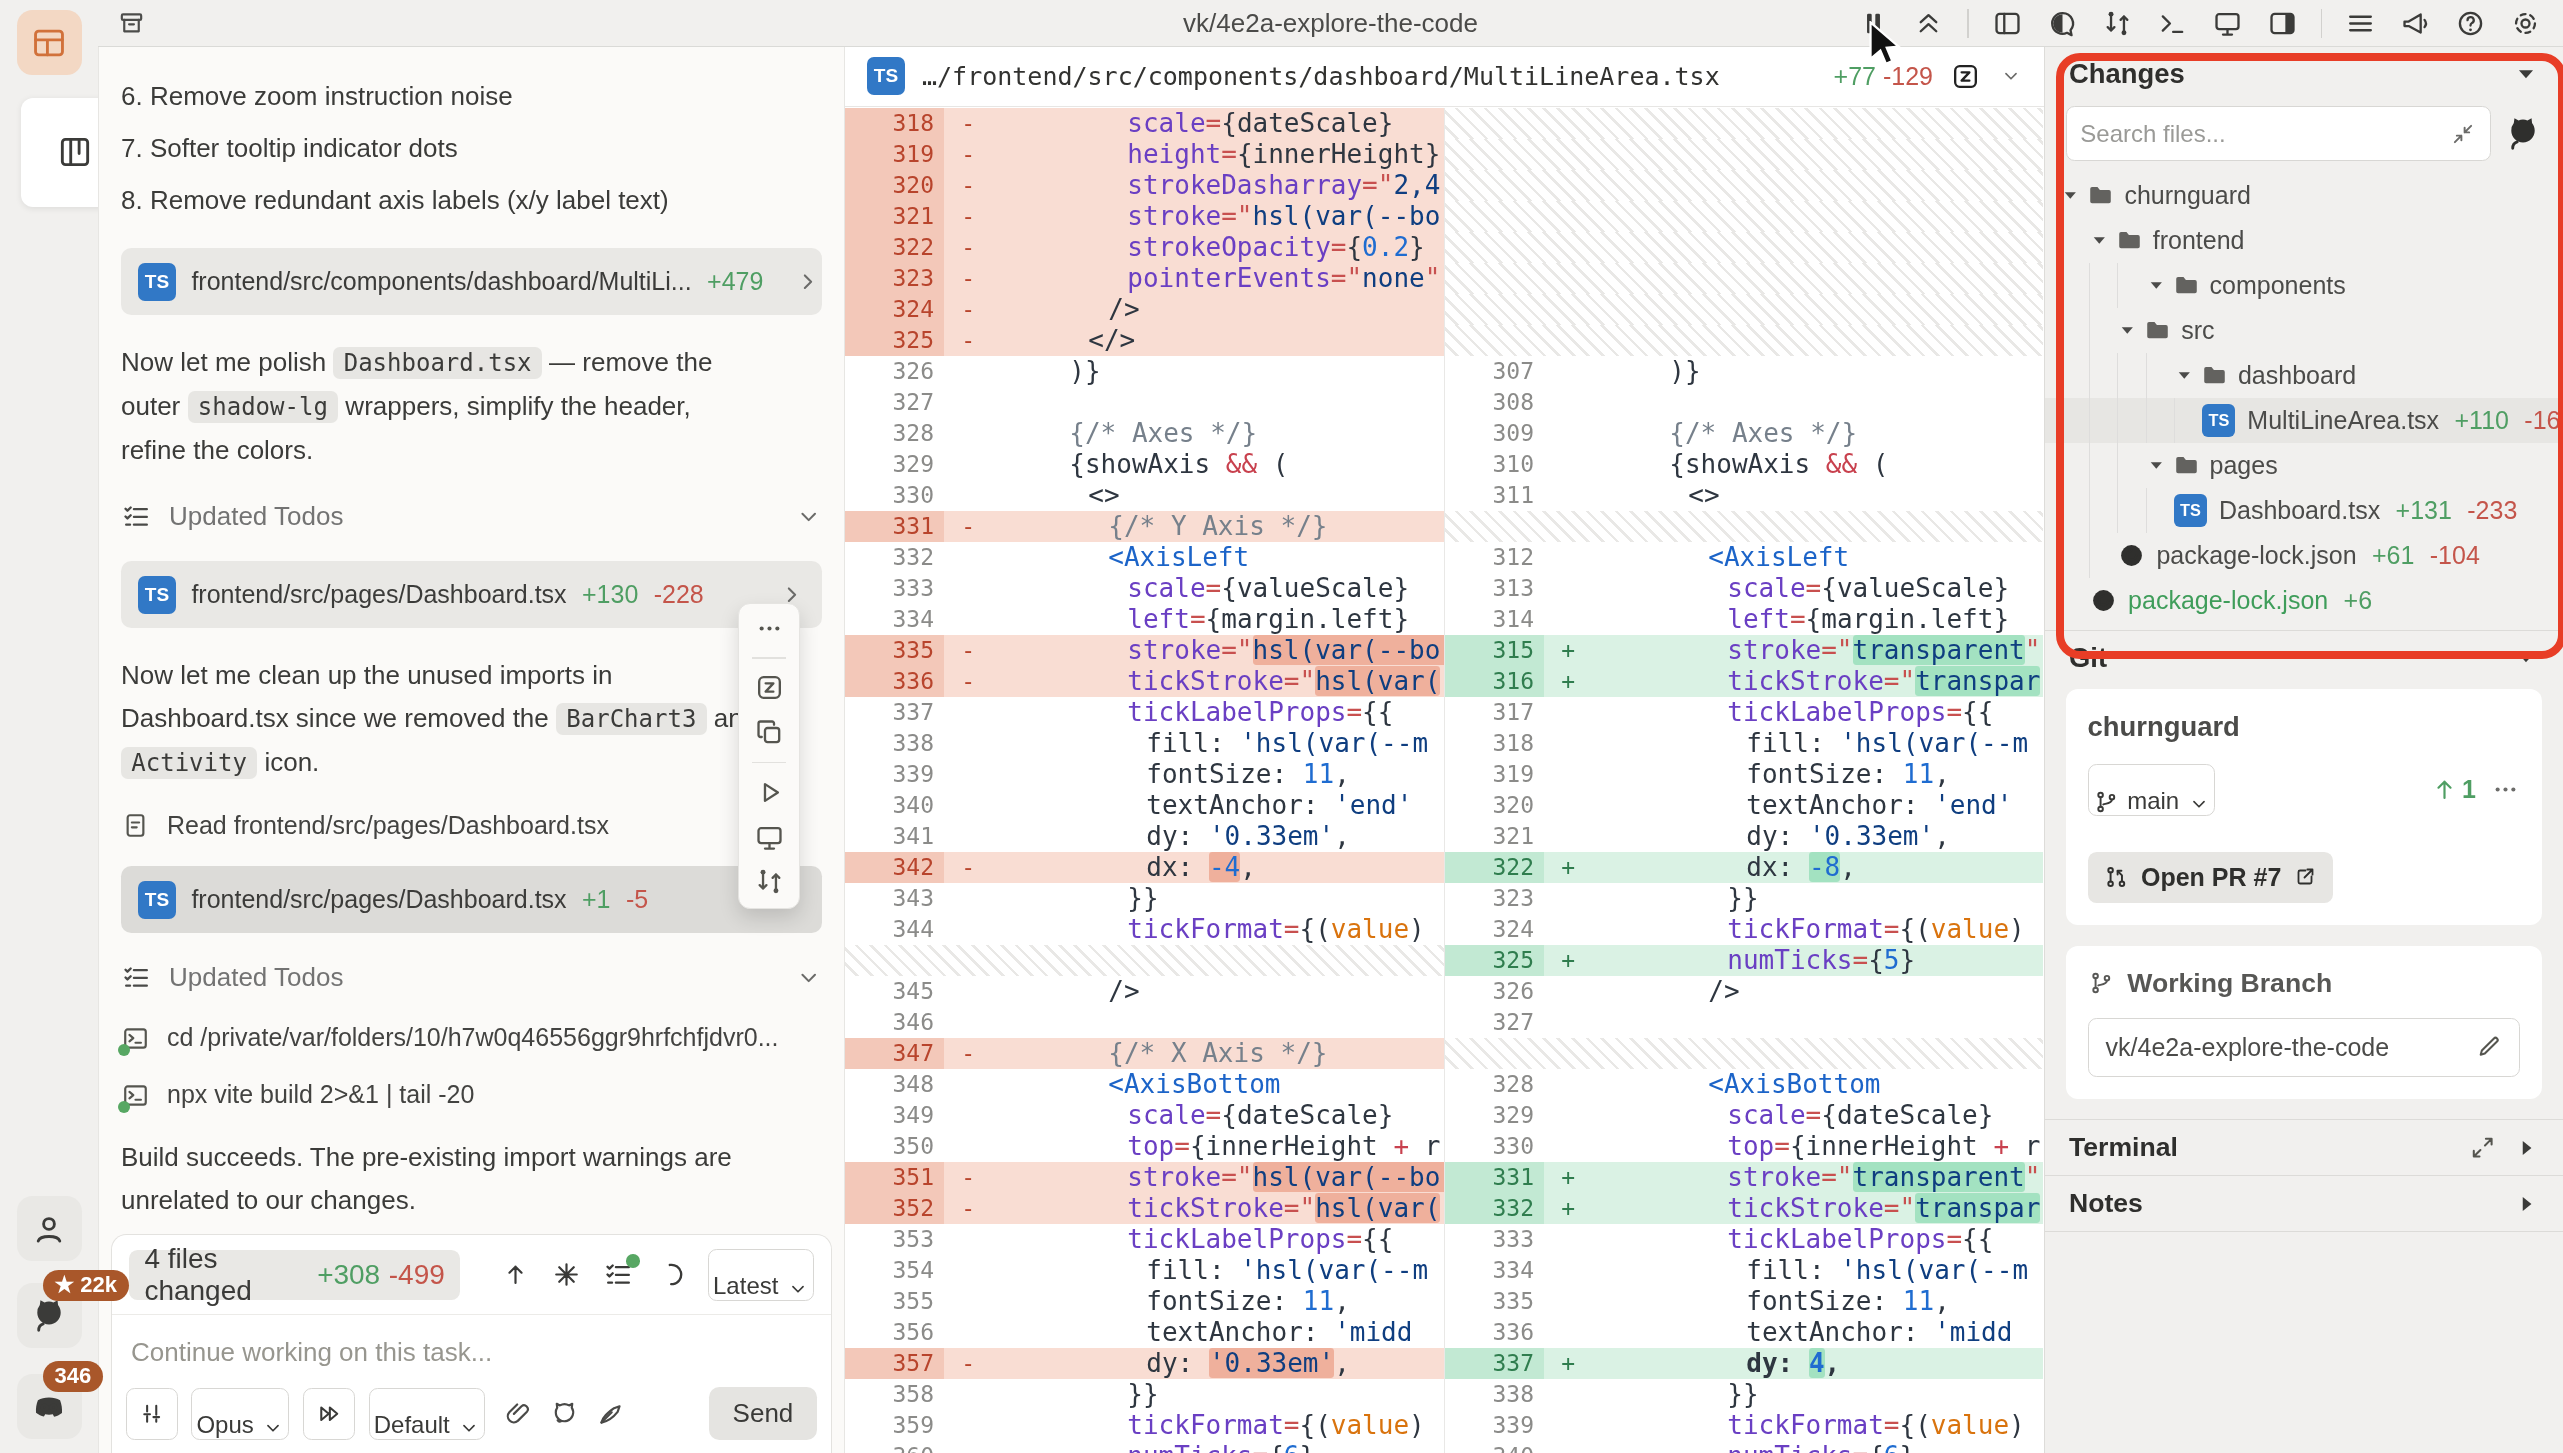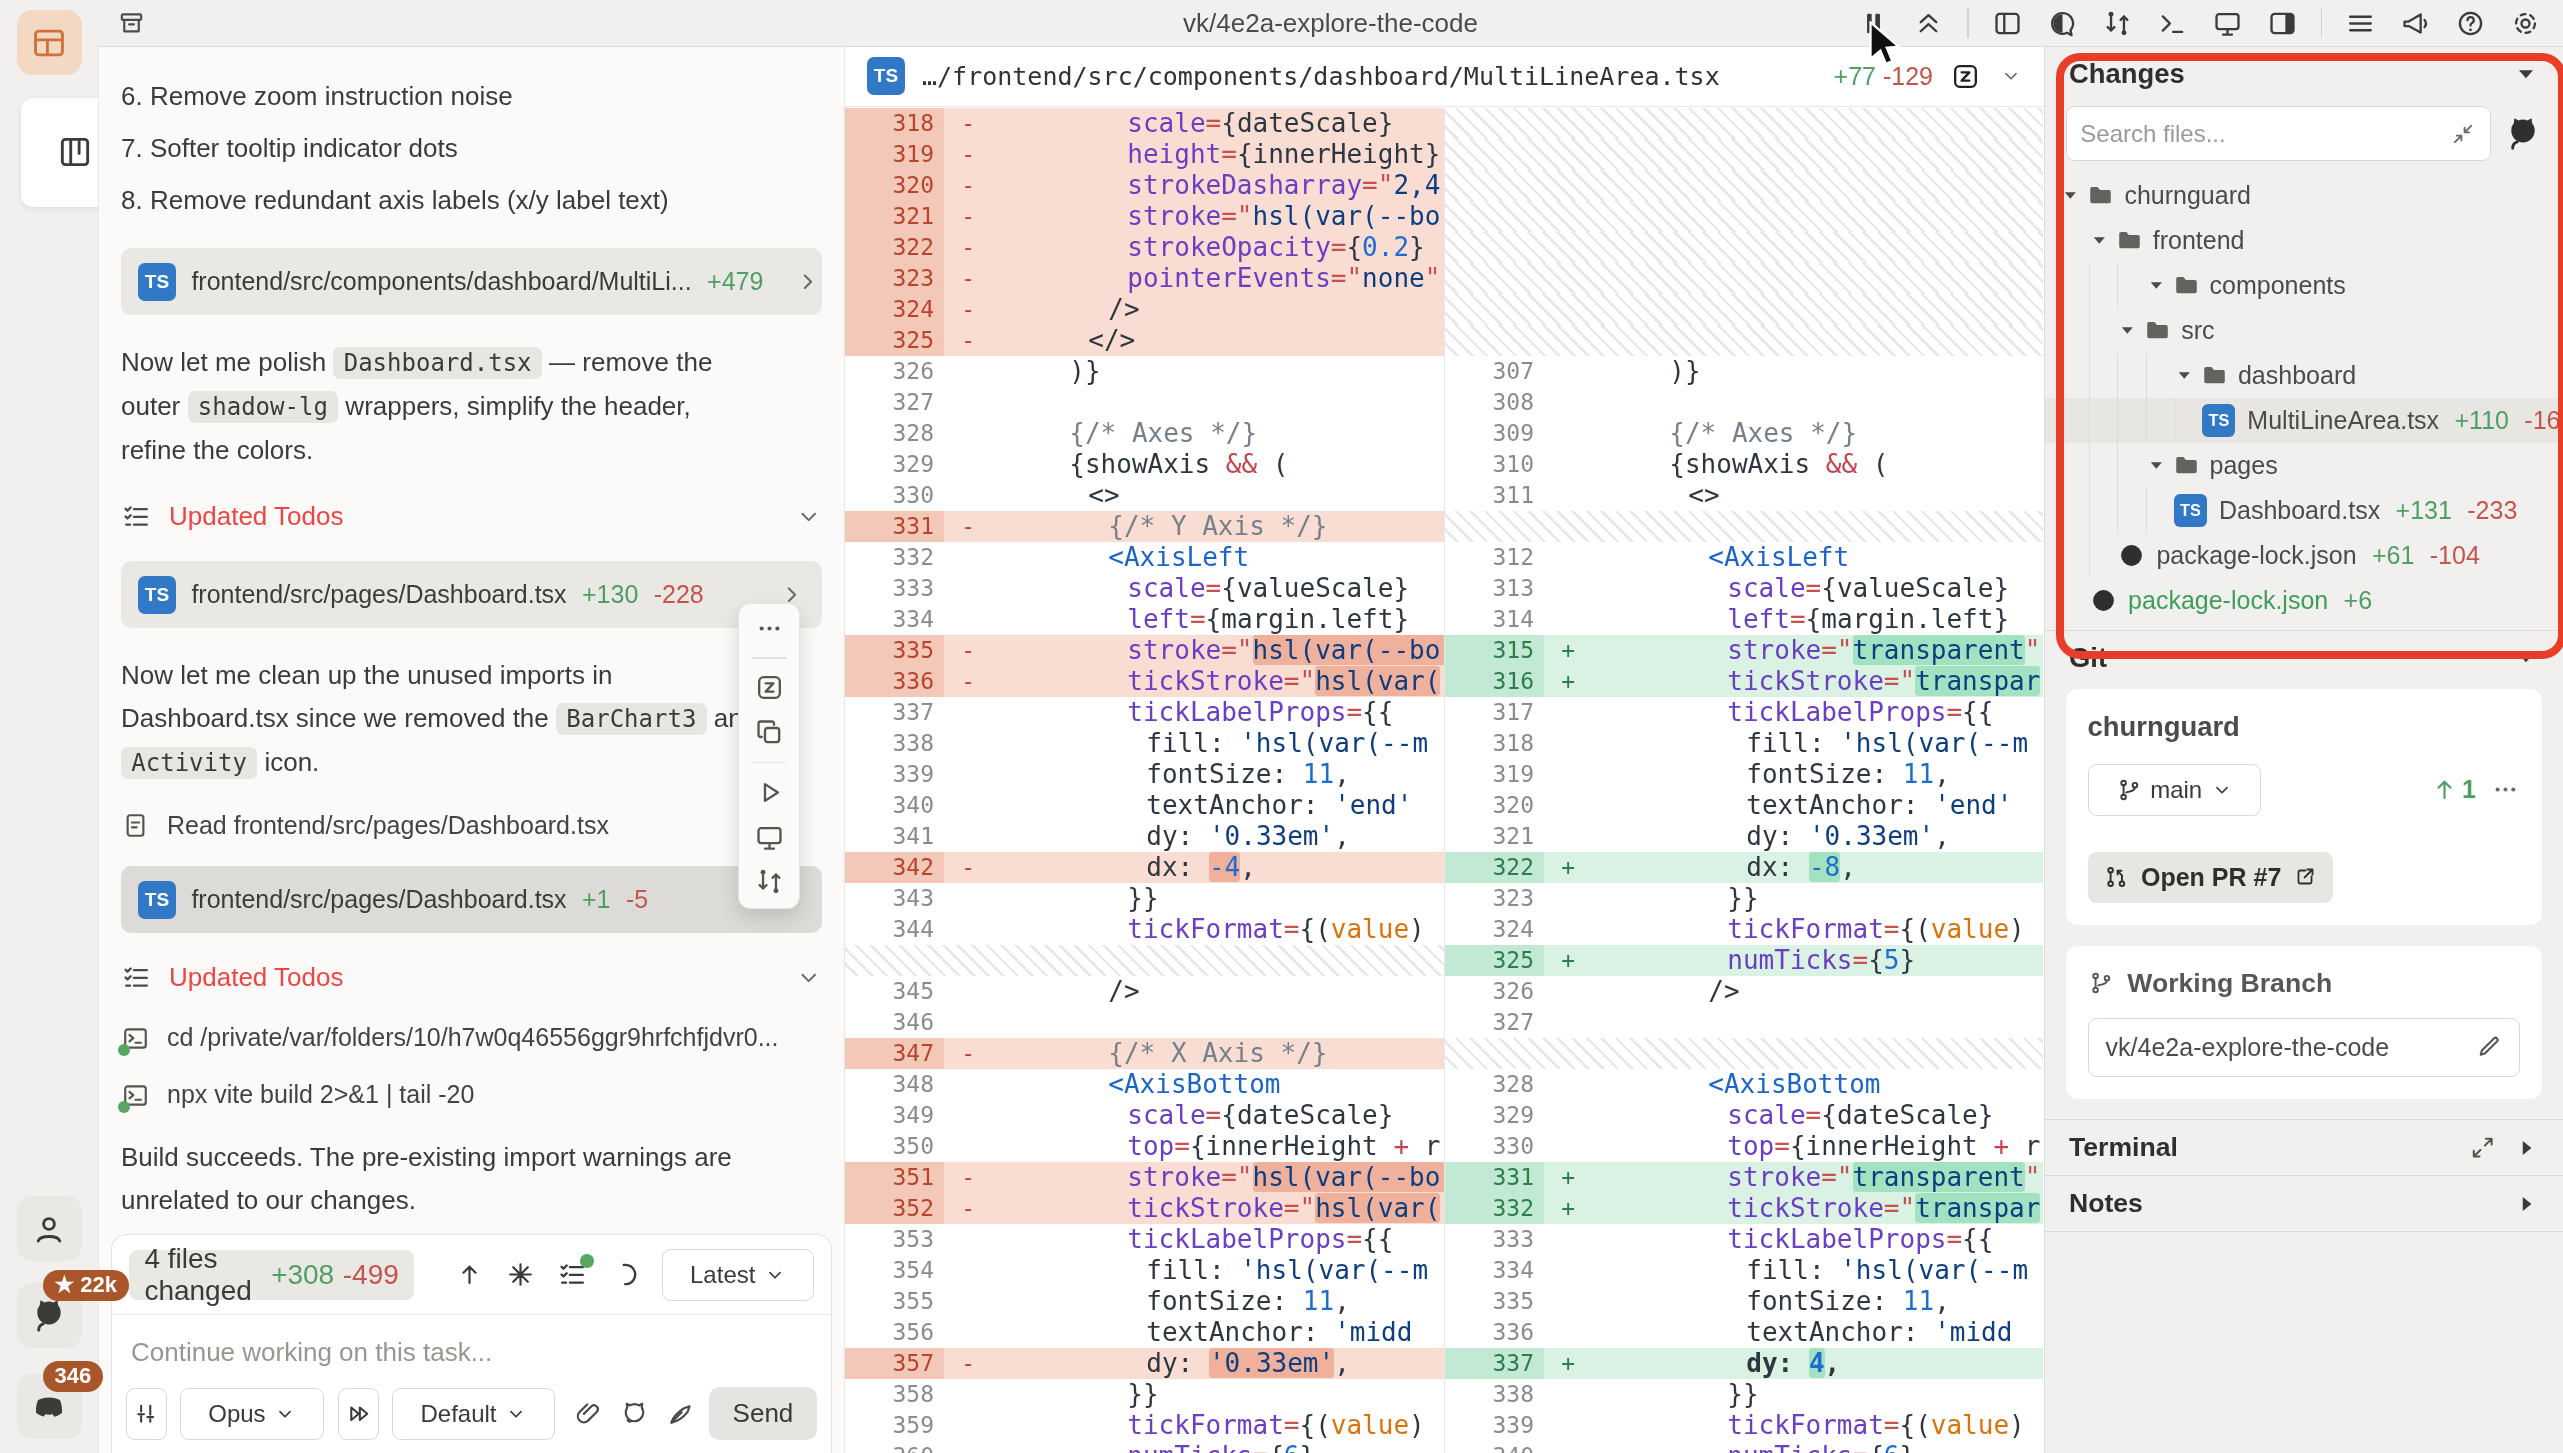--- a/index.html
+++ b/index.html
@@ -34,21 +34,21 @@
   .fchip{height:67px;background:#e9e8e5;border-radius:10.3px;display:flex;align-items:center;gap:15.4px;
     padding:0 17px;margin:22px 0;font-size:25px;color:#3b3b39}
   .fchip.sel{background:#dcdbd8}
   .tsbadge{width:38px;height:38px;border-radius:6.9px;background:#3178c6;color:#fff;font-weight:bold;
     font-size:19px;display:flex;align-items:center;justify-content:center;flex:none}
   .fadd{color:#4f9e63}.fdel{color:#c4554a}
   .fchip .spacer{flex:1}
   .para{font-size:26px;line-height:43px;color:#3b3b39;margin:26px 0}
   .para .codechip{background:#e7e6e3;border-radius:6.9px;padding:1.7px 10.3px;font-family:"DejaVu Sans Mono",monospace;font-size:24px}
   .p1{max-width:609px}.p2{max-width:639px}.p3{max-width:694px}
-  .todorow{display:flex;align-items:center;gap:17px;margin:29px 0;font-size:26px;color:#ef4444}
+  .todorow{display:flex;align-items:center;gap:17px;margin:29px 0;font-size:26px;color:#737373}
   .todorow .spacer{flex:1}
   .toolrow{display:flex;align-items:center;gap:17px;margin:26px 0;font-size:25px;color:#434341}
   .cmdicon{position:relative;color:#55554f}
   .cmdicon .dot{position:absolute;left:-3.4px;bottom:-3.4px;width:12px;height:12px;border-radius:50%;background:#57a763}
 
   
   #floattb{position:absolute;left:639px;top:557px;width:60px;background:#fbfaf8;border:1.7px solid #e5e4e1;
     border-radius:12px;box-shadow:0 8.6px 20.6px rgba(0,0,0,.14);display:flex;flex-direction:column;align-items:center;
     padding:10.3px 0;gap:13.7px;color:#55554f;z-index:8}
   #floattb .div{width:34px;height:1.7px;background:#e2e1de}
@@ -56,22 +56,22 @@
   
   #composer{position:absolute;left:12px;right:12px;top:1188px;height:274px;background:#fff;
     border:1.7px solid #e3e2df;border-bottom:none;border-radius:15.4px 15.4px 0 0}
   #composer .row1{display:flex;align-items:center;gap:20.6px;padding:13.7px 17px;border-bottom:1.7px solid #ecebe8}
   .changechip{background:#e9e8e5;border-radius:8.6px;height:50px;display:flex;align-items:center;gap:8.6px;
     padding:0 15.4px;font-size:28px;color:#3a3a38}
   #composer .row1 .spacer{flex:1}
   #composer .micons{display:flex;align-items:center;gap:22px;color:#3a3a38}
   .cklist{position:relative}
   .cklist .dot{position:absolute;right:-5.1px;top:-5.1px;width:13.7px;height:13.7px;border-radius:50%;background:#57a763}
-  .btn{border:1.7px solid #d8d7d4;border-radius:8.6px;height:50px;display:inline-flex;align-items:center;
-    gap:8.6px;padding:0 27px;font-size:24px;color:#3a3a38;background:#fff}
+  .btn{border:1.7px solid #d8d7d4;border-radius:8.6px;height:50px;display:inline-flex;align-items:flex-end;
+    gap:8.6px;padding:0 4px;font-size:24px;color:#3a3a38;background:#fff}
   #composer .prompt{padding:22px 19px 15.4px;font-size:26px;color:#97968f}
   #composer .row3{display:flex;align-items:center;gap:13.7px;padding:3.4px 13.7px}
   .iconbtn{width:50px;height:50px;border:1.7px solid #d8d7d4;border-radius:8.6px;display:inline-flex;
     align-items:center;justify-content:center;color:#3a3a38;background:#fff}
   .plainicons{display:flex;align-items:center;gap:17px;color:#4a4a48;margin-left:5.1px}
   .sendbtn{margin-left:auto;background:#e5e4e1;border-radius:10.3px;height:53px;padding:0 24px;
     display:inline-flex;align-items:center;font-size:26px;color:#3a3a38}
 
   
   #diff{position:absolute;left:844px;top:46px;width:1199px;bottom:0;background:#fff;border-left:1.7px solid #e7e6e3}

